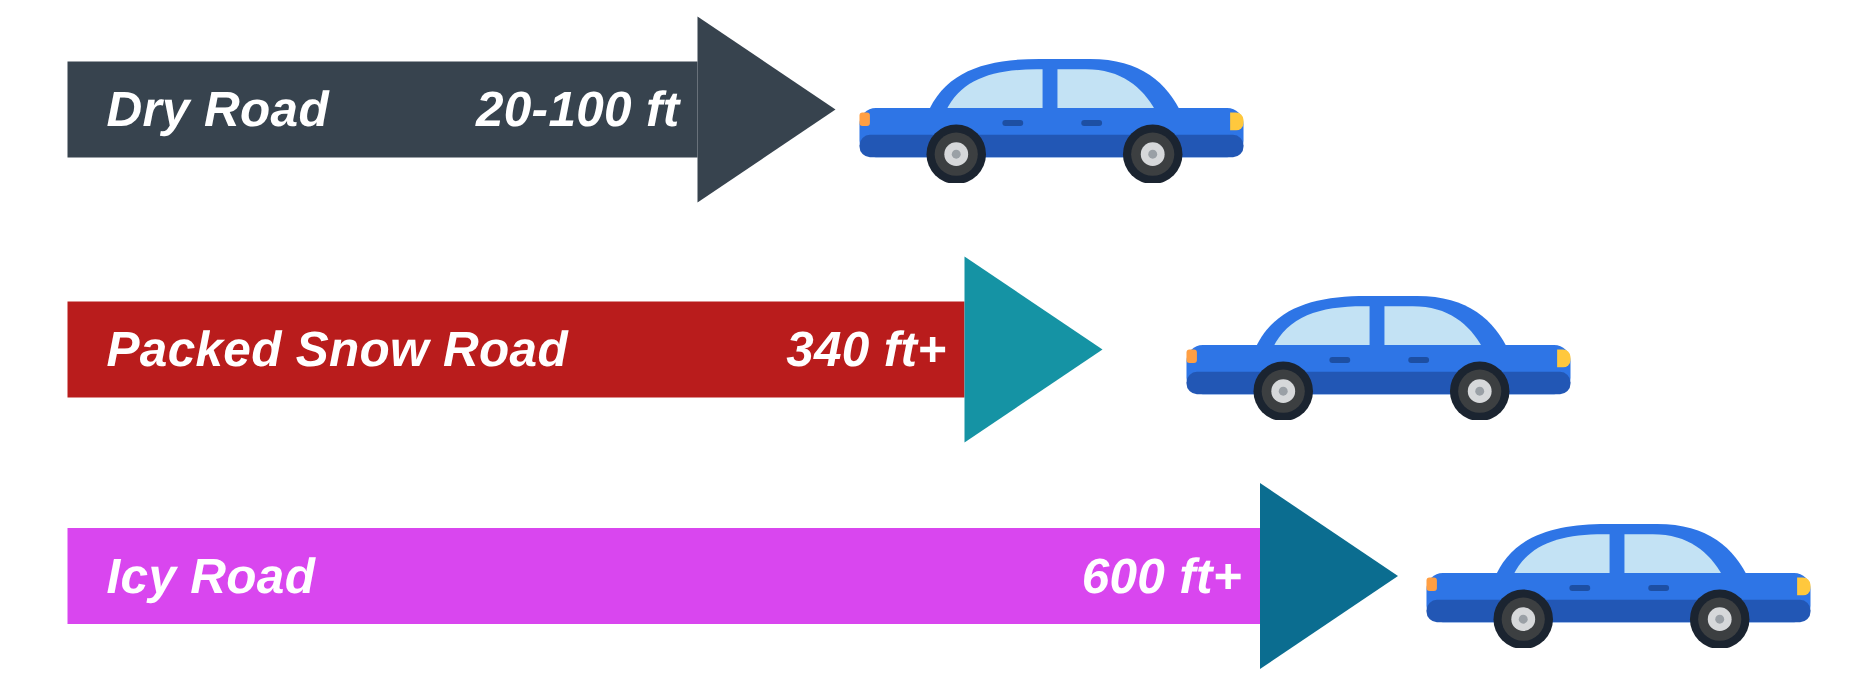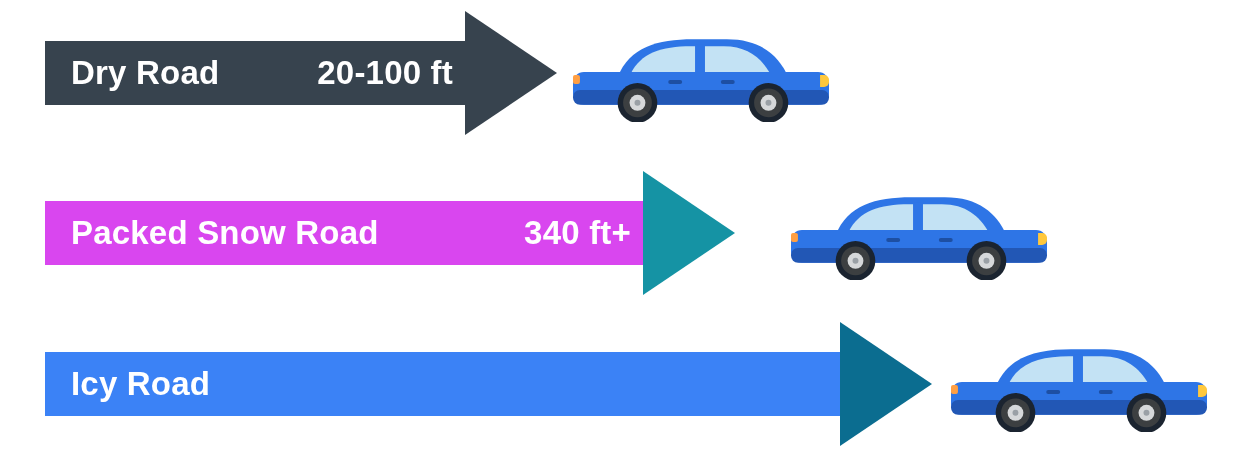--- a/index.html
+++ b/index.html
@@ -7,20 +7,21 @@
     padding: 0;
     background: #ffffff;
     font-family: "Liberation Sans", sans-serif;
   }
   .stage {
     position: relative;
     width: 1240px;
     height: 462px;
     background: #ffffff;
     overflow: hidden;
+    font-style: italic;
   }
   
   .arrow-body {
     position: absolute;
     height: 64px;
     display: flex;
     align-items: center;
     justify-content: space-between;
     box-sizing: border-box;
     padding: 0 12px 0 26px;
@@ -100,30 +101,31 @@
 
   <div class="arrow-body r1-body" style="background-color: rgb(55, 67, 78);">
     <span class="label">Dry Road</span>
     <span class="distance">20-100 ft</span>
   </div>
   <div class="arrow-head r1-head" style="border-left-color: rgb(55, 67, 78);"></div>
   <svg class="car c1" viewBox="0 0 260 92">
     <use href="#car-shape"></use>
   </svg>
 
-  <div class="arrow-body r2-body" style="background-color: #d946ef;">
+  <div class="arrow-body r2-body" style="background-color: #b91c1c;">
     <span class="label">Packed Snow Road</span>
     <span class="distance">340 ft+</span>
   </div>
   <div class="arrow-head r2-head" style="border-left-color: rgb(21, 147, 164);"></div>
   <svg class="car c2" viewBox="0 0 260 92">
     <use href="#car-shape"></use>
   </svg>
 
-  <div class="arrow-body r3-body" style="background-color: #3b82f6; gap: 12px;">
+  <div class="arrow-body r3-body" style="background-color: #d946ef; gap: 12px;">
     <span class="label">Icy Road</span>
+    <span class="distance">600 ft+</span>
   </div>
   <div class="arrow-head r3-head" style="border-left-color: rgb(11, 109, 144);"></div>
   <svg class="car c3" viewBox="0 0 260 92">
     <use href="#car-shape"></use>
   </svg>
 
 </div>
 
 </body></html>

